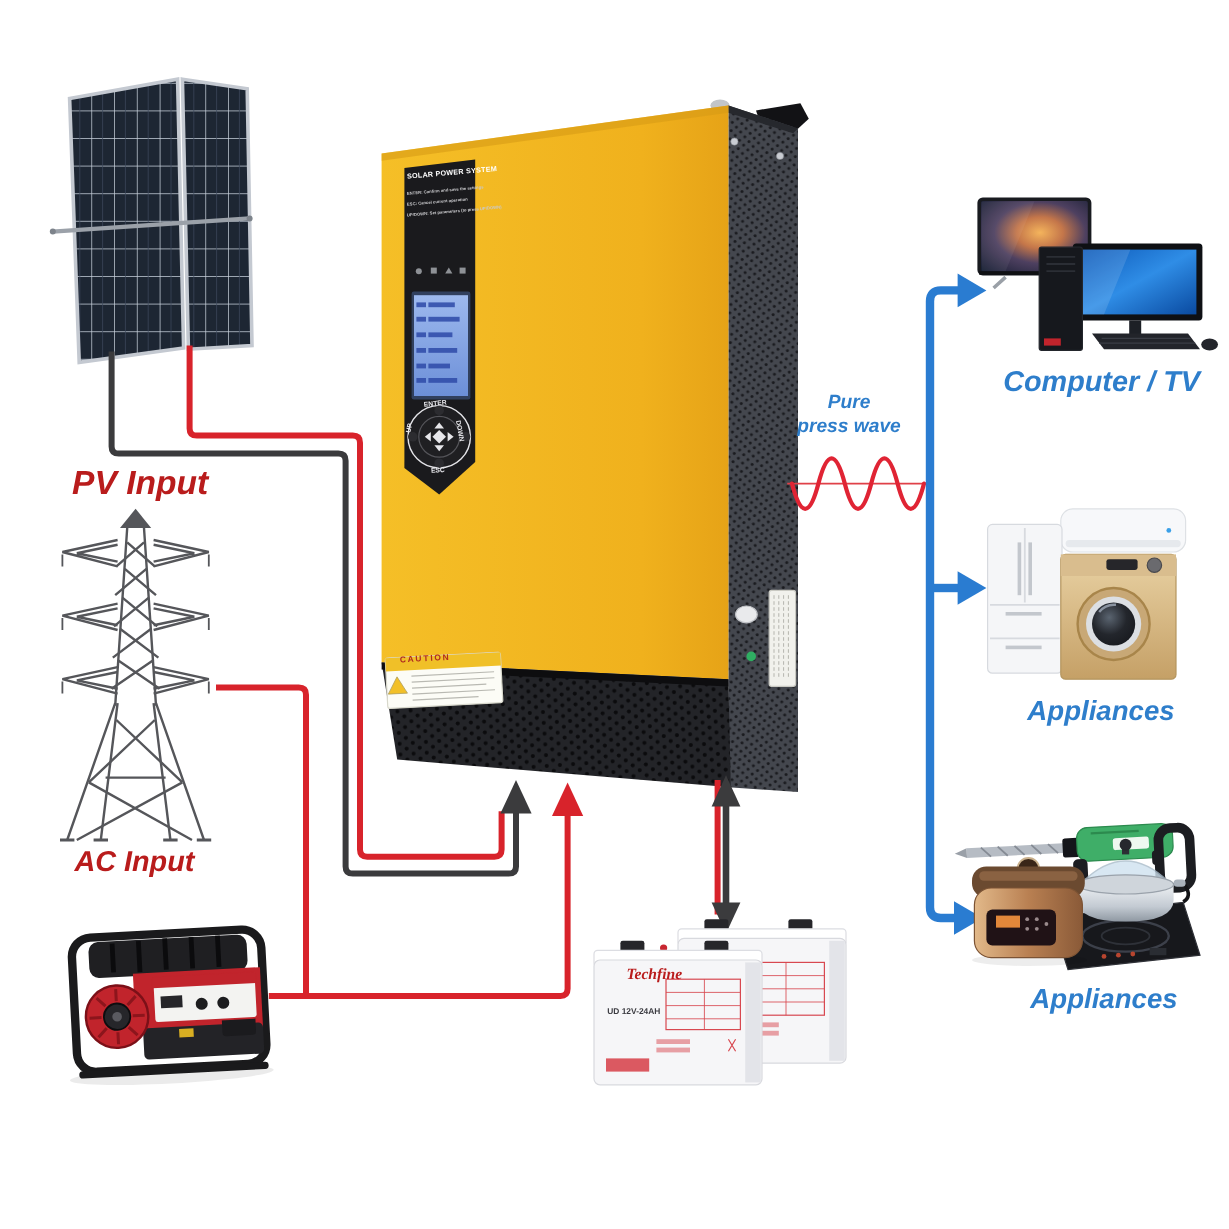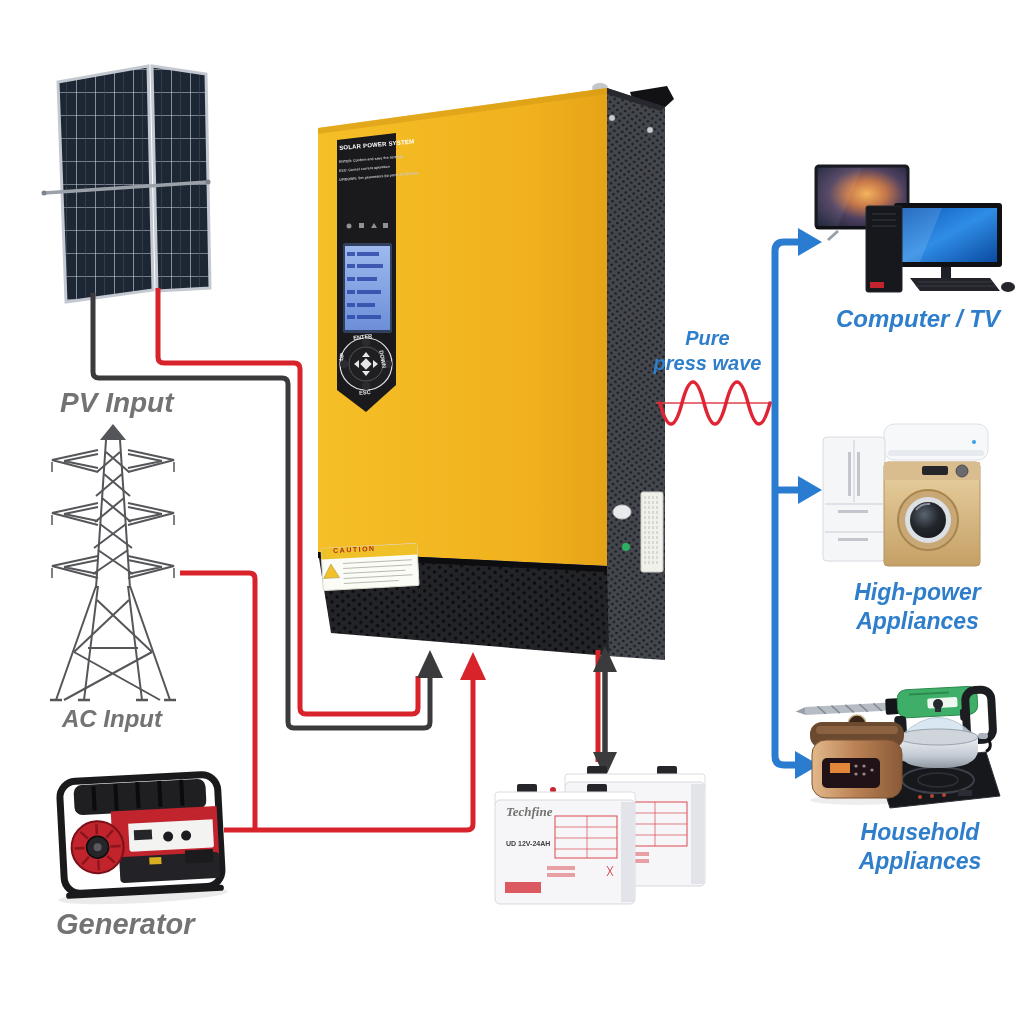--- a/index.html
+++ b/index.html
@@ -1,19 +1,19 @@
 <!DOCTYPE html>
 <html><head>
 <meta charset="utf-8">
 <style>
   html,body{margin:0;padding:0;background:#ffffff;}
   #canvas{position:relative;width:1024px;height:1024px;background:#ffffff;overflow:hidden;
           font-family:"Liberation Sans",sans-serif;}
   svg{position:absolute;left:0;top:0;}
-  .lbl{position:absolute;font-weight:700;font-style:italic;color:#737373;white-space:nowrap;}
+  .lbl{position:absolute;font-weight:700;font-style:italic;color:#b91c1c;white-space:nowrap;}
   .lbl.blue{color:#2e7ecb;}
   .lbl.center{text-align:center;white-space:normal;}
   .tiny{position:absolute;font-weight:700;color:#ffffff;transform-origin:0 0;white-space:nowrap;}
   .lines div{line-height:1.25;}
 </style>
 </head>
 <body>
 
 <div id="canvas">
 
@@ -324,42 +324,39 @@
     <circle cx="856" cy="766" r="1.6" fill="#9a8a8c"></circle>
         <circle cx="864" cy="766" r="1.6" fill="#9a8a8c"></circle>
     <circle cx="856" cy="774" r="1.6" fill="#9a8a8c"></circle>
         <circle cx="864" cy="774" r="1.6" fill="#9a8a8c"></circle>
     <circle cx="872" cy="770" r="1.6" fill="#9a8a8c"></circle>
   </g>
 </svg>
 
   <div class="lbl" style="left:60px;top:387px;font-size:28px;">PV Input</div>
   <div class="lbl" style="left:62px;top:705px;font-size:24px;">AC Input</div>
-  <div class="lbl" style="left:56px;top:908px;font-size:29px;">Generator</div>
 
   <div class="lbl blue center" style="left:818px;top:305px;width:200px;font-size:24px;">Computer / TV</div>
   <div class="lbl blue center lines" style="left:825px;top:578px;width:185px;font-size:23px;">
-    <div>High-power</div>
     <div>Appliances</div>
   </div>
   <div class="lbl blue center lines" style="left:830px;top:818px;width:180px;font-size:23px;">
-    <div>Household</div>
     <div>Appliances</div>
   </div>
-  <div class="lbl blue center lines" style="left:640px;top:326px;width:135px;font-size:20px;">
+  <div class="lbl blue center lines" style="left:640px;top:326px;width:135px;font-size:16px;">
     <div>Pure</div>
     <div>press wave</div>
   </div>
 
   <div class="tiny" style="left:339px;top:145px;font-size:6px;transform:rotate(-5deg);letter-spacing:.2px;">SOLAR POWER SYSTEM</div>
   <div class="tiny" style="left:339px;top:160px;font-size:7px;transform:rotate(-5deg) scale(.5);color:#c9c9cc;">ENTER: Confirm and save the settings</div>
   <div class="tiny" style="left:339px;top:169px;font-size:7px;transform:rotate(-5deg) scale(.5);color:#c9c9cc;">ESC: Cancel current operation</div>
   <div class="tiny" style="left:339px;top:178px;font-size:7px;transform:rotate(-5deg) scale(.5);color:#c9c9cc;">UP/DOWN: Set parameters (to press UP/DOWN)</div>
   <div class="tiny" style="left:353px;top:335px;font-size:7px;transform:scale(.8) rotate(-6deg);color:#e8e8ec;">ENTER</div>
   <div class="tiny" style="left:338px;top:360px;font-size:7px;transform:rotate(-78deg) scale(.8);color:#e8e8ec;">UP</div>
   <div class="tiny" style="left:384px;top:350px;font-size:7px;transform:rotate(80deg) scale(.8);color:#e8e8ec;">DOWN</div>
   <div class="tiny" style="left:359px;top:390px;font-size:7px;transform:scale(.8) rotate(-4deg);color:#e8e8ec;">ESC</div>
   <div class="tiny" style="left:333px;top:547px;font-size:7px;color:#b02a20;transform:rotate(-3deg);letter-spacing:1.5px;">CAUTION</div>
 
-  <div class="tiny" style="left:506px;top:804px;font-size:13px;color:#737373;font-style:italic;font-family:'Liberation Serif',serif;">Techfine</div>
+  <div class="tiny" style="left:522px;top:804px;font-size:13px;color:#b91c1c;font-style:italic;font-family:'Liberation Serif',serif;">Techfine</div>
   <div class="tiny" style="left:506px;top:840px;font-size:7px;color:#3c3c42;">UD 12V-24AH</div>
 
 </div>
 
 </body></html>

